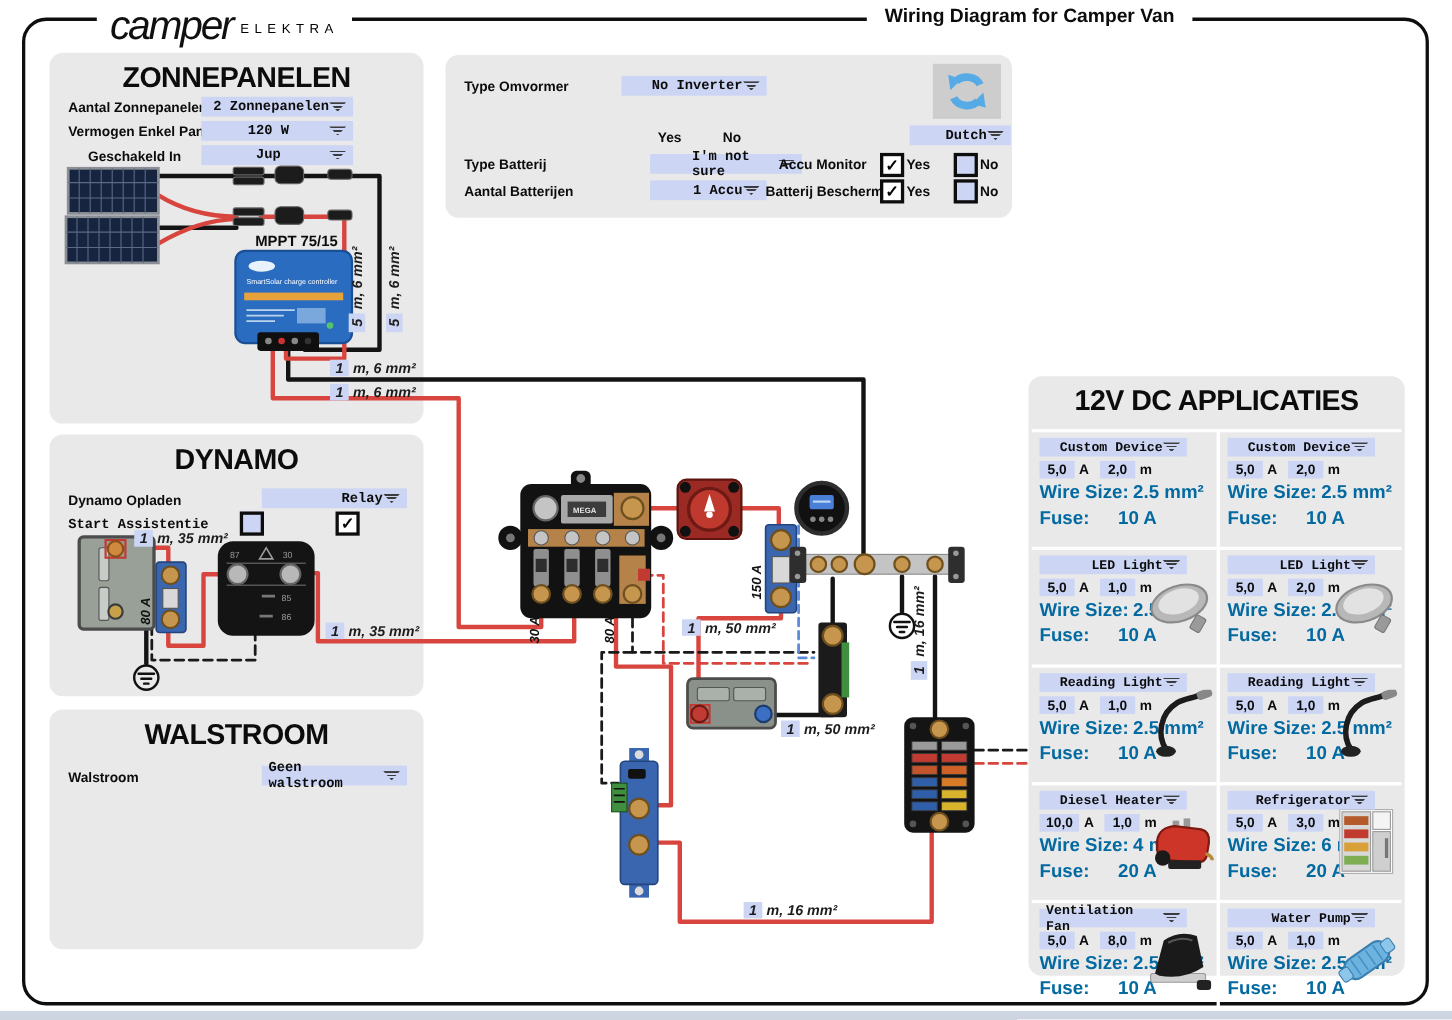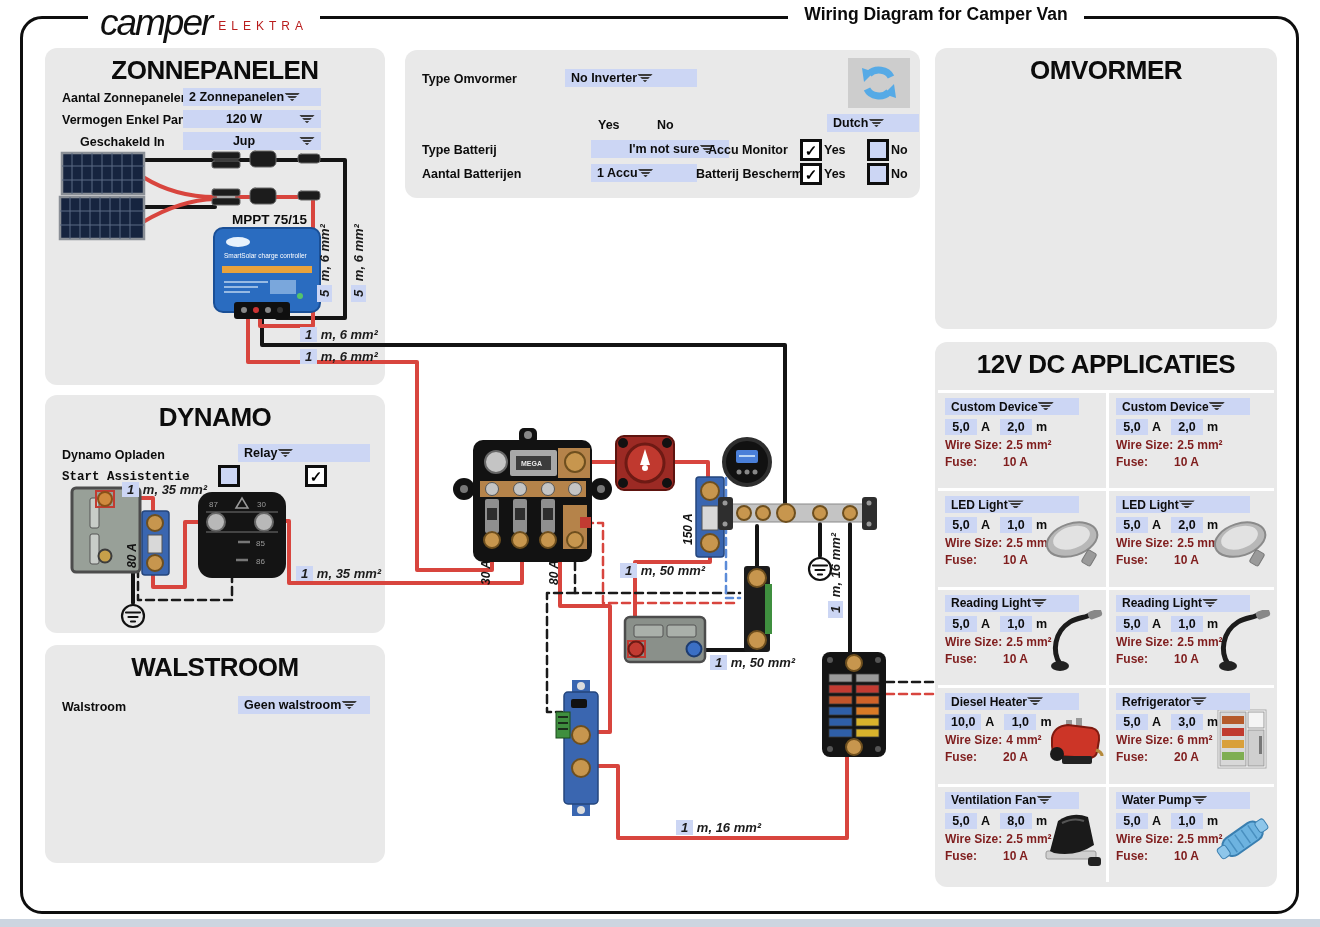--- a/index.html
+++ b/index.html
@@ -1,39 +1,39 @@
 <!DOCTYPE html>
 <html><head>
 <meta charset="utf-8">
 <style>
   html,body{margin:0;padding:0;background:#fff;font-family:"Liberation Sans",sans-serif;}
   #app{position:relative;width:1320px;height:927px;overflow:hidden;background:#fff;}
   .frame{position:absolute;left:20px;top:16px;width:1273px;height:892px;border:3.5px solid #0e0e0e;border-radius:22px;z-index:0;}
   .panel{position:absolute;background:#e9e9e9;border-radius:12px;z-index:1;}
   .ptitle{font-weight:bold;font-size:26px;text-align:center;color:#0c0c0c;letter-spacing:-0.5px;padding-top:7px;}
   .lbl{position:absolute;font-weight:bold;font-size:12.5px;color:#0c0c0c;white-space:nowrap;z-index:3;}
-  .dd{position:absolute;background:#ccd6f4;display:flex;align-items:center;justify-content:flex-start;padding:0 6px;font-weight:bold;font-size:12.5px;color:#0c0c0c;z-index:3;height:18px;}
+  .dd{position:absolute;background:#ccd6f4;display:flex;align-items:center;justify-content:flex-end;padding:0 6px;font-weight:bold;font-size:12.5px;color:#0c0c0c;z-index:3;height:18px;font-family:Liberation Mono, monospace;}
   .arr{width:16px;height:9px;flex:none;background:repeating-linear-gradient(to bottom,#3c3c3c 0 1.6px,rgba(0,0,0,0) 1.6px 3.2px);clip-path:polygon(0 0,100% 0,50% 100%);}
   .cb{position:absolute;width:16px;height:16px;border:3px solid #0d0d0d;background:#ccd6f4;display:flex;align-items:center;justify-content:center;font-weight:bold;font-size:15px;line-height:1;z-index:3;}
   .cb.on{background:#fff;}
   .wl{position:absolute;font-style:italic;font-weight:bold;font-size:13px;color:#1c1c1c;white-space:nowrap;z-index:5;}
   .wl .num{background:#ccd6f4;padding:0 5px;}
   .wl.vert{transform:rotate(-90deg);transform-origin:left top;}
   .logo{position:absolute;left:88px;top:0px;width:232px;height:46px;background:#fff;z-index:2;display:flex;align-items:center;justify-content:center;}
   .logo .script{font-size:37px;font-style:italic;font-weight:400;letter-spacing:-2px;color:#101010;}
-  .logo .sub{font-size:12px;letter-spacing:5px;color:#b91c1c;margin-left:7px;margin-top:6px;}
+  .logo .sub{font-size:12px;letter-spacing:5px;color:#000000;margin-left:7px;margin-top:6px;}
   .doctitle{position:absolute;left:788px;top:4px;width:296px;background:#fff;z-index:2;text-align:center;font-weight:bold;font-size:17.5px;color:#0b0b0b;}
   .grid12{position:absolute;left:938px;top:390px;width:336px;height:492px;display:grid;grid-template-columns:1fr 1fr;grid-template-rows:repeat(5,1fr);z-index:3;}
   .card{position:relative;padding:5px 7px 16px 7px;border-top:3px solid #fff;}
   .card.c2{border-left:3px solid #fff;}
   .card .dd{position:relative;width:122px;height:17px;font-size:12px;}
   .vals{margin-top:4px;font-weight:bold;font-size:12.5px;color:#0c0c0c;}
   .vals .num{background:#ccd6f4;padding:1px 6px;display:inline-block;min-width:20px;text-align:center;}
   .vals .unit{margin:0 10px 0 4px;}
-  .cline{margin-top:3px;font-weight:bold;font-size:12px;color:#7f1d1d;}
+  .cline{margin-top:3px;font-weight:bold;font-size:17px;color:#0369a1;}
   .cline b{margin-left:4px;}
   .cline .fv{margin-left:26px;}
   .dev-img{position:absolute;right:2px;top:20px;width:60px;height:62px;}
   .refresh{position:absolute;left:848px;top:58px;width:62px;height:50px;background:#cdcdcd;z-index:3;display:flex;align-items:center;justify-content:center;cursor:pointer;}
   svg.layer{position:absolute;left:0;top:0;z-index:2;pointer-events:none;}
   svg.comps{z-index:3;}
   .bottombar{position:absolute;left:0;bottom:0;width:1320px;height:8px;background:#ccd5e0;z-index:6;}
 </style>
 </head>
 <body>
@@ -44,23 +44,20 @@
   <div class="logo">
     <span class="script">camper</span>
     <span class="sub">ELEKTRA</span>
   </div>
   <div class="doctitle">Wiring Diagram for Camper Van</div>
 
   <div class="panel" style="left:45px;top:48px;width:340px;height:337px;">
     <div class="ptitle">ZONNEPANELEN</div>
   </div>
   <div class="panel" style="left:405px;top:50px;width:515px;height:148px;"></div>
-  <div class="panel" style="left:935px;top:48px;width:342px;height:281px;">
-    <div class="ptitle">OMVORMER</div>
-  </div>
   <div class="panel" style="left:935px;top:342px;width:342px;height:545px;">
     <div class="ptitle">12V DC APPLICATIES</div>
   </div>
   <div class="panel" style="left:45px;top:395px;width:340px;height:238px;">
     <div class="ptitle">DYNAMO</div>
   </div>
   <div class="panel" style="left:45px;top:645px;width:340px;height:218px;">
     <div class="ptitle">WALSTROOM</div>
   </div>
 

